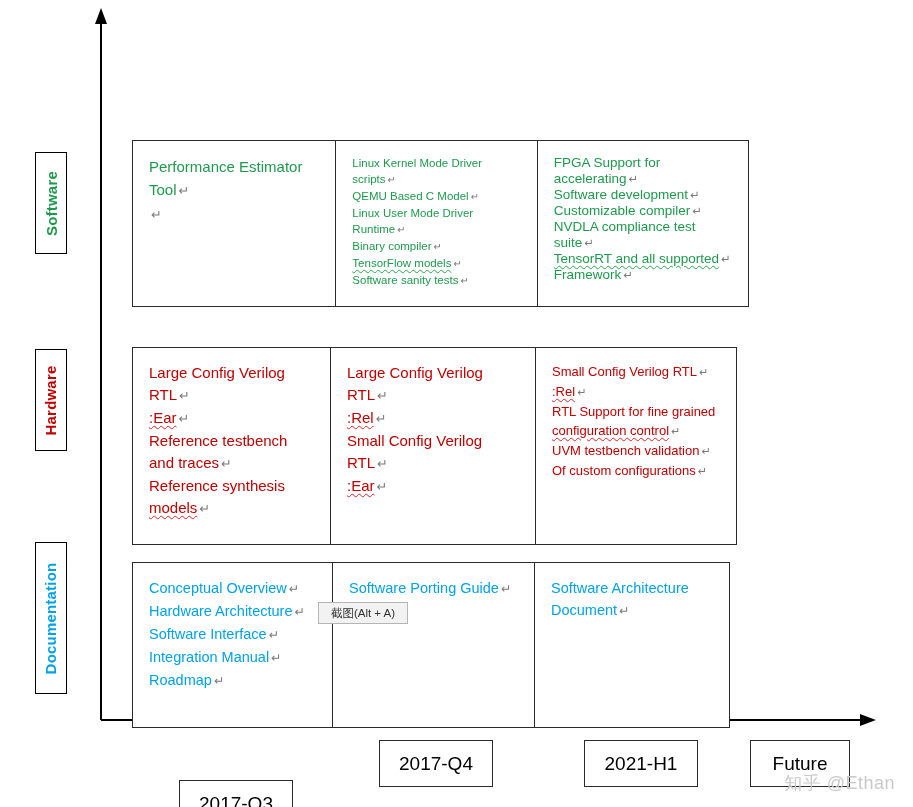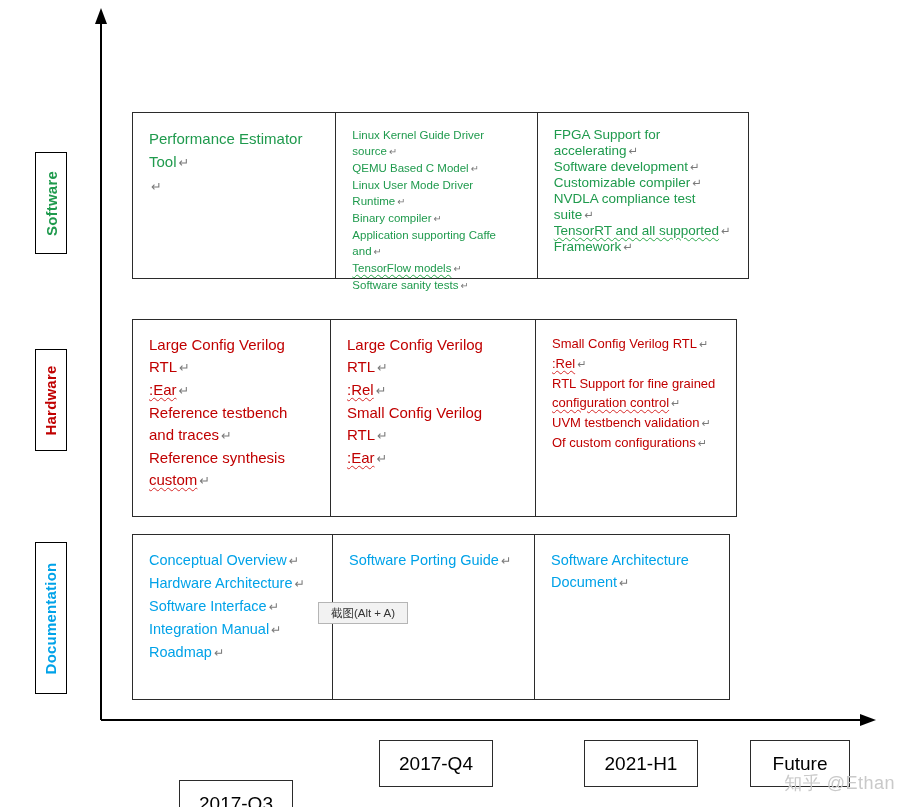--- a/index.html
+++ b/index.html
@@ -43,20 +43,21 @@
   .cat-hardware   .cat-label { color: #c00000; }
   .cat-documentation .cat-label { color: #00a2e8; }
 
   
   .band {
     position: absolute;
     border: 1px solid #2b2b2b;
     box-sizing: border-box;
     display: flex;
     background: #ffffff;
+    margin-top: 28px;
   }
   .cell {
     box-sizing: border-box;
     padding: 14px 12px 8px 16px;
     position: relative;
   }
   .cell + .cell { border-left: 1px solid #2b2b2b; }
 
   .cell ul {
     list-style: none;
@@ -195,25 +196,24 @@
     <ul>
       <li>
         <span>Performance Estimator Tool</span><span class="pilcrow">↵</span>
       </li>
       <li><span class="pilcrow">↵</span></li>
     </ul>
   </div>
 
   <div class="cell small" style="width:202px;">
     <ul>
-      <li><span>Linux Kernel Guide Driver source</span><span class="pilcrow">↵</span></li>
+      <li><span>Linux Kernel Mode Driver scripts</span><span class="pilcrow">↵</span></li>
       <li><span>QEMU Based C Model</span><span class="pilcrow">↵</span></li>
       <li><span>Linux User Mode Driver Runtime</span><span class="pilcrow">↵</span></li>
       <li><span>Binary compiler</span><span class="pilcrow">↵</span></li>
-      <li><span>Application supporting Caffe and</span><span class="pilcrow">↵</span></li>
       <li><span class="sq-g">TensorFlow models</span><span class="pilcrow">↵</span></li>
       <li><span>Software sanity tests</span><span class="pilcrow">↵</span></li>
     </ul>
   </div>
 
   <div class="cell mid" style="width:212px;">
     <ul>
       <li><span>FPGA Support for accelerating</span><span class="pilcrow">↵</span></li>
       <li><span>Software development</span><span class="pilcrow">↵</span></li>
       <li><span>Customizable compiler</span><span class="pilcrow">↵</span></li>
@@ -226,21 +226,21 @@
 
 <div class="band band-hardware" style="left:132px; top:319px; width:605px; height:198px;">
 
   <div class="cell" style="width:197px;">
     <ul>
       <li><span>Large Config Verilog RTL</span><span class="pilcrow">↵</span></li>
       <li><span class="sq">:Ear</span><span class="pilcrow">↵</span></li>
       <li><span>Reference testbench</span></li>
       <li><span>and traces</span><span class="pilcrow">↵</span></li>
       <li><span>Reference synthesis</span></li>
-      <li><span class="sq">custom</span><span class="pilcrow">↵</span></li>
+      <li><span class="sq">models</span><span class="pilcrow">↵</span></li>
     </ul>
   </div>
 
   <div class="cell" style="width:205px;">
     <ul>
       <li><span>Large Config Verilog RTL</span><span class="pilcrow">↵</span></li>
       <li><span class="sq">:Rel</span><span class="pilcrow">↵</span></li>
       <li><span>Small Config Verilog RTL</span><span class="pilcrow">↵</span></li>
       <li><span class="sq">:Ear</span><span class="pilcrow">↵</span></li>
     </ul>

